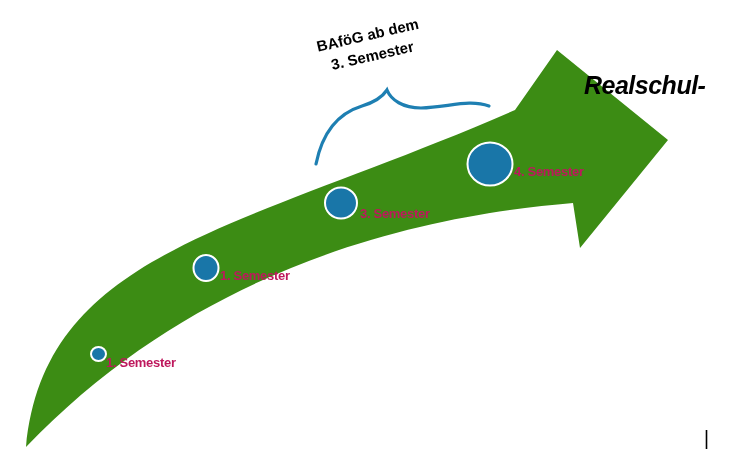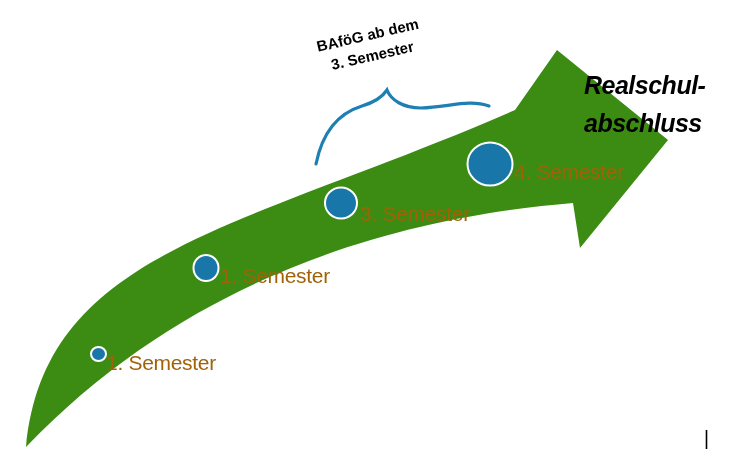--- a/index.html
+++ b/index.html
@@ -15,25 +15,26 @@
     background: #ffffff;
     overflow: hidden;
   }
   .canvas svg {
     position: absolute;
     left: 0;
     top: 0;
   }
   .milestone-label {
     position: absolute;
-    font-size: 21px;
+    font-size: 13px;
     line-height: 22px;
-    color: #a16207;
+    color: #be185d;
     white-space: nowrap;
     letter-spacing: -0.3px;
+    font-weight: bold;
   }
   .goal-label {
     position: absolute;
     left: 584px;
     top: 66px;
     font-size: 25px;
     line-height: 38px;
     font-weight: bold;
     color: #000000;
     letter-spacing: -0.5px;
@@ -90,16 +91,15 @@
     <div>3. Semester</div>
   </div>
 
   <div class="milestone-label" style="left:106px; top:352px;text-align:right;">1. Semester</div>
   <div class="milestone-label" style="left:220px; top:265px;">1. Semester</div>
   <div class="milestone-label" style="left:360px; top:203px;">3. Semester</div>
   <div class="milestone-label" style="left:514px; top:161px;">4. Semester</div>
 
   <div class="goal-label">
     <div>Realschul-</div>
-    <div>abschluss</div>
   </div>
 
 </div>
 
 </body></html>

